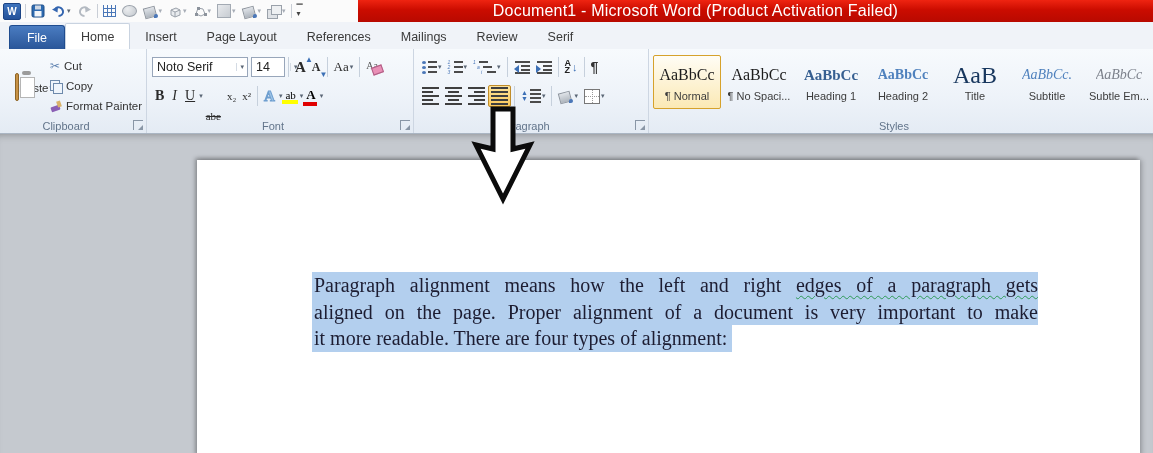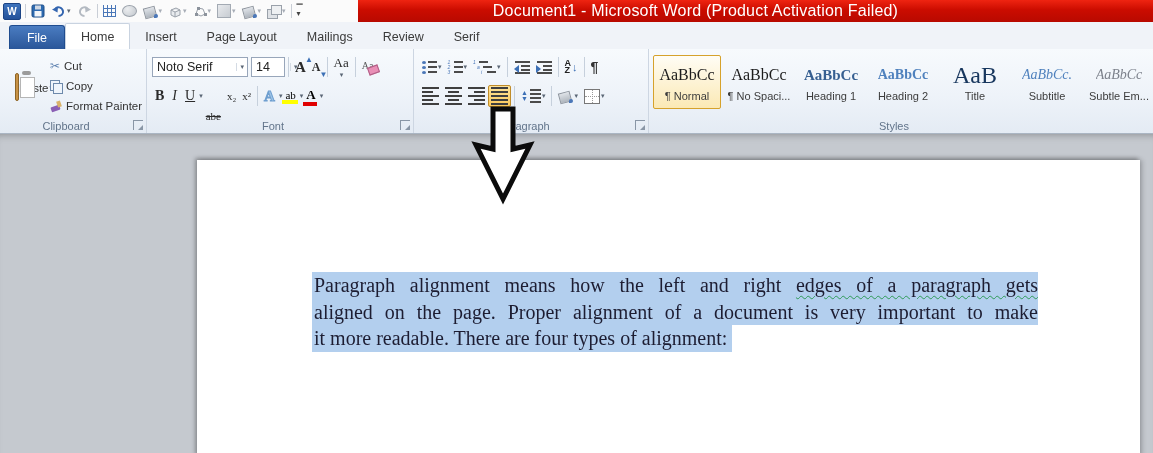--- a/index.html
+++ b/index.html
@@ -75,21 +75,21 @@
   .f-row2{position:absolute;left:5px;top:35px;height:24px;}
   .combo{display:flex;align-items:center;background:#fff;border:1px solid #98a6ba;height:20px;font-size:12.5px;color:#222;padding-left:4px;box-sizing:border-box;}
   .combo .dd{margin-left:auto;padding:0 3px;border-left:1px solid #d4dbe4;}
   .fname{width:96px;}
   .fsize{width:34px;margin-left:3px;gap:20px;}
   .abtn{font-family:"Liberation Serif",serif;color:#2b2b2b;}
   .grow{font-size:15px;font-weight:bold;position:relative;}
   .shrink{font-size:12px;font-weight:bold;position:relative;}
   .bluearr{color:#3b6fb5;font-size:8px;position:absolute;top:-3px;right:-5px;}
   .bluearr.dn{top:auto;bottom:-3px;}
-  .case{font-size:13px;flex-direction:column;}
+  .case{font-size:13px;}
   .clearic{width:16px;height:14px;position:relative;}
   .clearic:before{content:"Aa";position:absolute;left:0;top:0;font-size:10px;color:#555;font-family:"Liberation Serif",serif;}
   .clearic:after{content:"";position:absolute;right:-1px;bottom:0;width:9px;height:6px;background:#e98fb6;border:1px solid #b05f86;transform:rotate(-20deg);}
   .bold{font-weight:bold;font-size:14px;}
   .italic{font-style:italic;font-size:14px;padding:0 4px;}
   .undl{text-decoration:underline;font-size:14px;}
   .strike{text-decoration:line-through;font-size:11px;margin-top:40px;}
   .subsup{font-size:11px;}
   .fxA{color:#9cc3e5;-webkit-text-stroke:1px #6f9fd0;font-weight:bold;font-size:15px;font-family:"Liberation Serif",serif;}
   .hlab{position:relative;font-size:11px;font-family:"Liberation Serif",serif;padding-bottom:3px;}
@@ -246,20 +246,21 @@
     <div class="title-red">
       <span class="title-text">Document1  -  Microsoft Word (Product Activation Failed)</span>
     </div>
   </div>
 
   <div class="tabsrow">
     <div class="file-tab">File</div>
     <div class="tab active">Home</div>
     <div class="tab">Insert</div>
     <div class="tab">Page Layout</div>
+    <div class="tab">References</div>
     <div class="tab">Mailings</div>
     <div class="tab">Review</div>
     <div class="tab">Serif</div>
   </div>
 
   <div class="ribbon">
 
     <div class="group g-clip">
       <div class="paste">
         <span class="clipic"></span>

